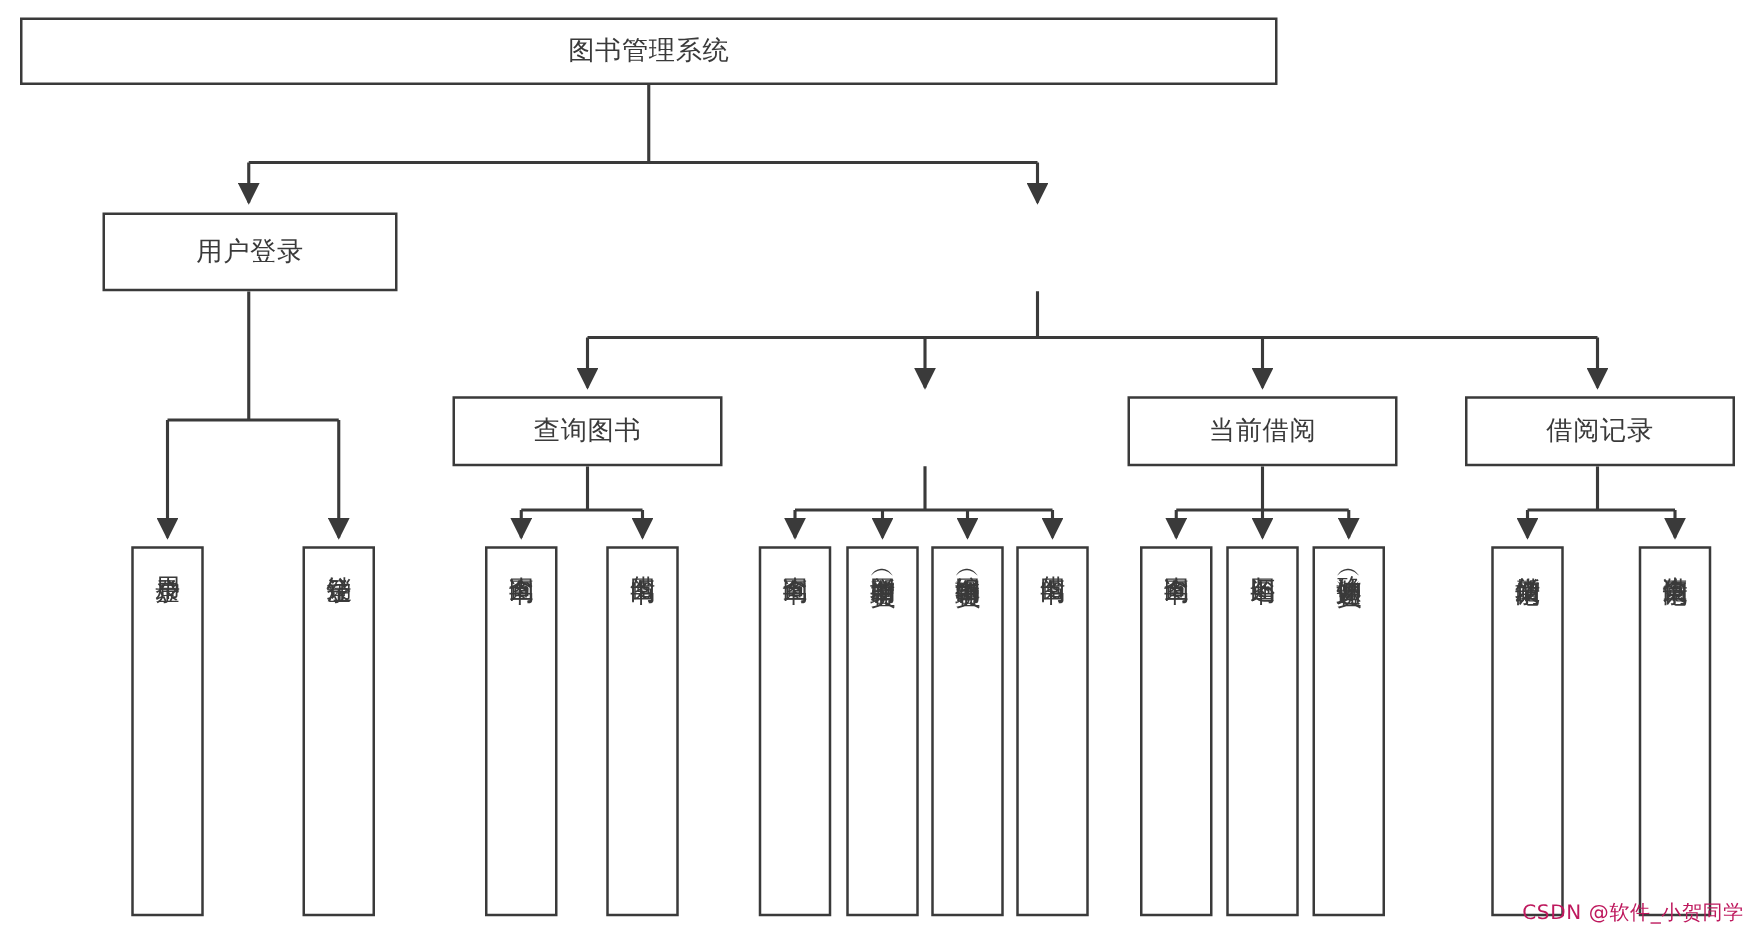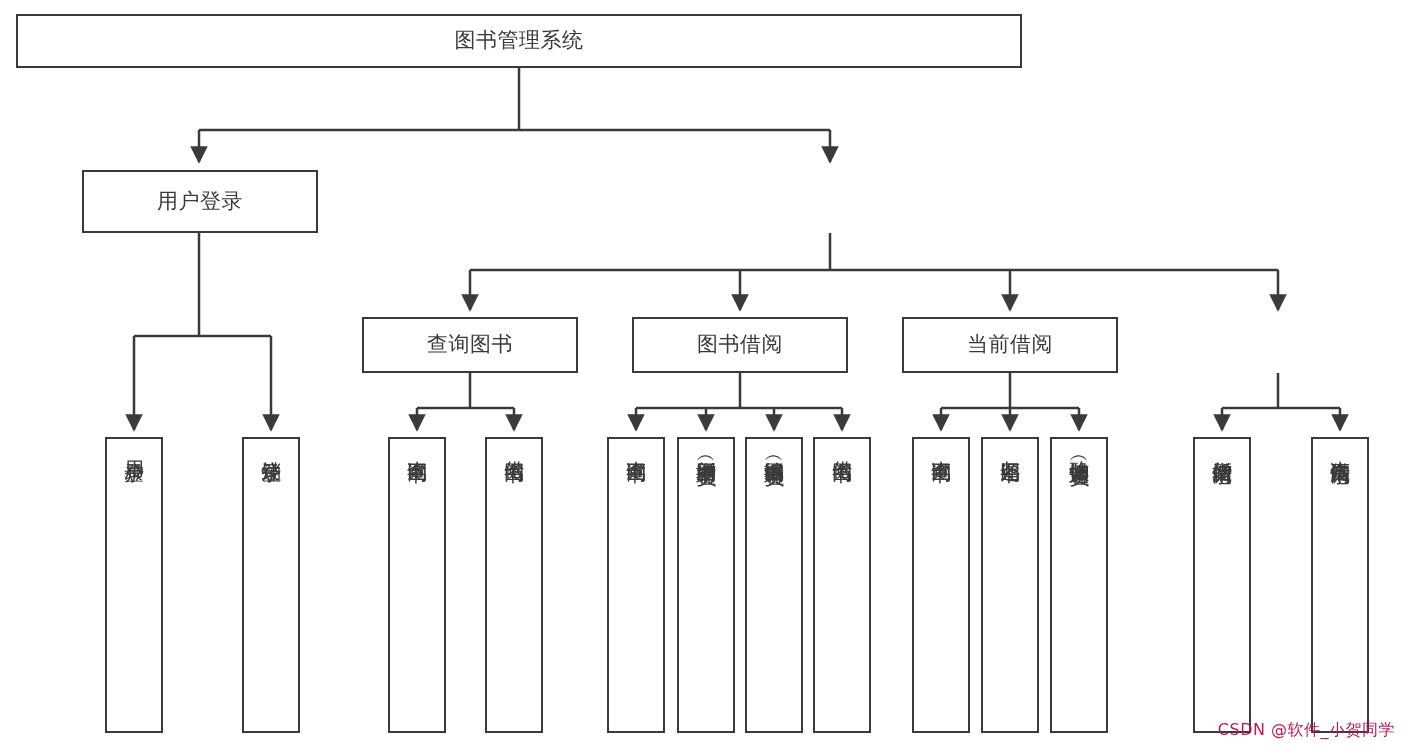--- a/index.html
+++ b/index.html
@@ -130,25 +130,25 @@
     <span class="label">图书管理系统</span>
   </div>
 
   <div class="node horiz" style="left:82px; top:170px; width:236px; height:63px;">
     <span class="label">用户登录</span>
   </div>
 
   <div class="node horiz" style="left:362px; top:317px; width:216px; height:56px;">
     <span class="label">查询图书</span>
   </div>
-  <div class="node horiz" style="left:632px; top:317px; width:216px; height:56px;">
-    <span class="label">图书借阅</span>
-  </div>
   <div class="node horiz" style="left:902px; top:317px; width:216px; height:56px;">
     <span class="label">当前借阅</span>
+  </div>
+  <div class="node horiz" style="left:1172px; top:317px; width:216px; height:56px;">
+    <span class="label">借阅记录</span>
   </div>
 
   <div class="node vert" style="left:105px; top:437px; width:58px; height:296px;">
     <span class="label">用户登录</span>
   </div>
   <div class="node vert" style="left:242px; top:437px; width:58px; height:296px;">
     <span class="label">注销登录</span>
   </div>
 
   <div class="node vert" style="left:388px; top:437px; width:58px; height:296px;">

